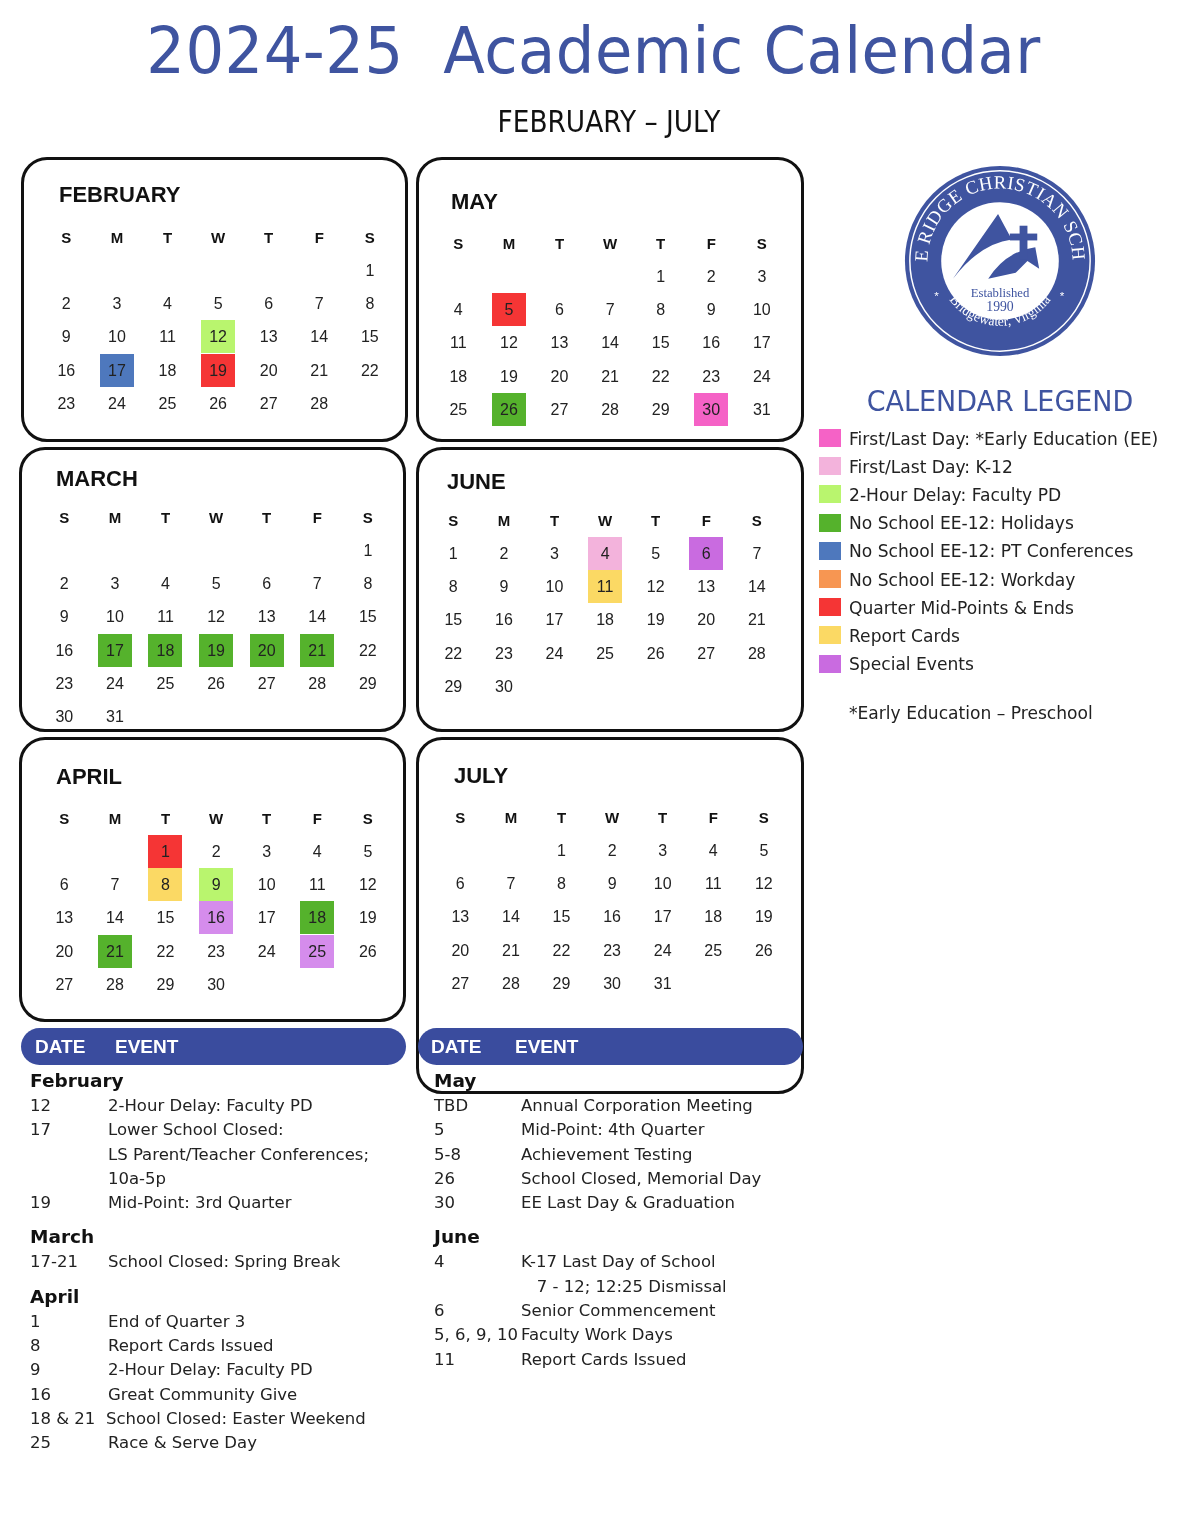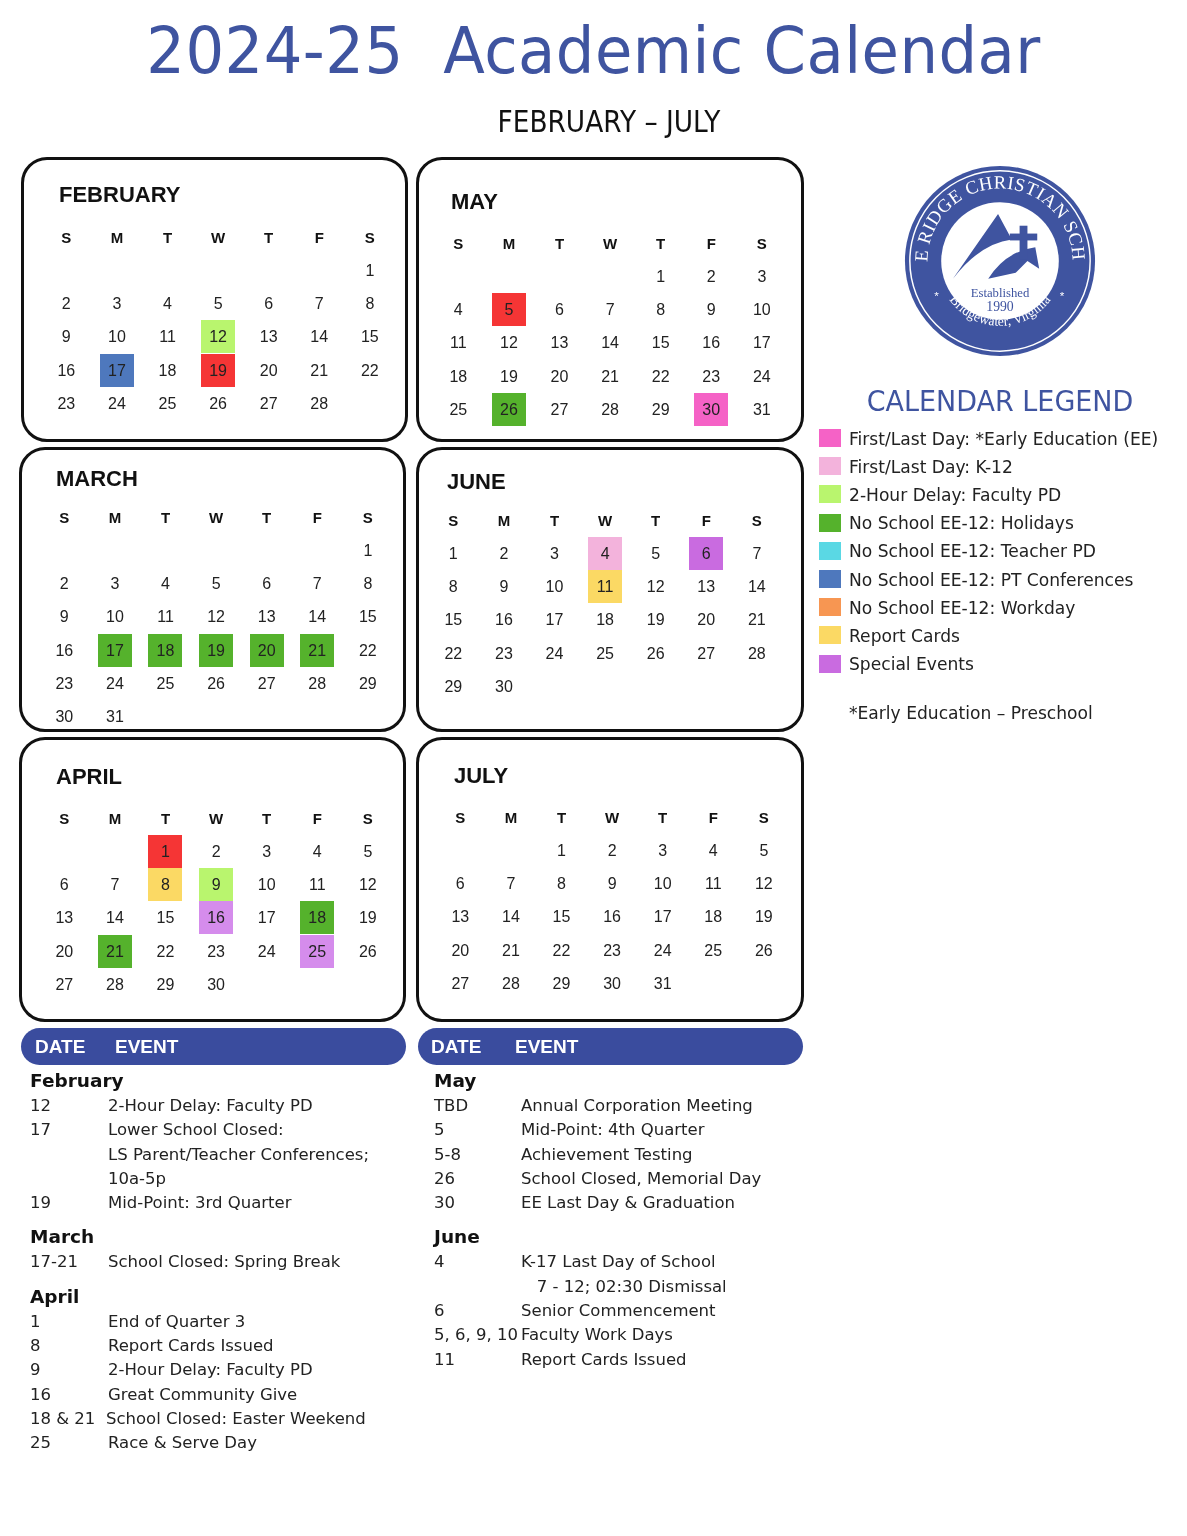--- a/index.html
+++ b/index.html
@@ -306,21 +306,21 @@
       <div class="day"><span class="num">24</span></div>
       <div class="day"><span class="num">25</span></div>
       <div class="day"><span class="num">26</span></div>
       <div class="day"><span class="num">27</span></div>
       <div class="day"><span class="num">28</span></div>
       <div class="day"><span class="num">29</span></div>
       <div class="day"><span class="num">30</span></div>
     </div>
 </div>
 
-<div class="month-card" style="left:416px; top:737px; width:388px; height:285px;">
+<div class="month-card" style="left:416px; top:737px; width:388px; height:357px;">
   <div class="month-name" style="left:35px; top:23px;">JULY</div>
   <div class="grid" style="left:16px; top:61px;">
       <div class="dow">S</div>
       <div class="dow">M</div>
       <div class="dow">T</div>
       <div class="dow">W</div>
       <div class="dow">T</div>
       <div class="dow">F</div>
       <div class="dow">S</div>
       <div class="day"></div>
@@ -397,30 +397,30 @@
     </div>
   <div class="legend-item">
       <span class="swatch" style="background: rgb(185, 245, 110);"></span>
       <span class="legend-label">2-Hour Delay: Faculty PD</span>
     </div>
   <div class="legend-item">
       <span class="swatch" style="background: rgb(85, 178, 44);"></span>
       <span class="legend-label">No School EE-12: Holidays</span>
     </div>
   <div class="legend-item">
-      <span class="swatch" style="background: rgb(90, 216, 228);"></span>
-      <span class="legend-label">No School EE-12: Teacher PD</span>
-    </div>
-  <div class="legend-item">
       <span class="swatch" style="background: rgb(78, 120, 189);"></span>
       <span class="legend-label">No School EE-12: PT Conferences</span>
     </div>
   <div class="legend-item">
       <span class="swatch" style="background: rgb(247, 150, 82);"></span>
       <span class="legend-label">No School EE-12: Workday</span>
+    </div>
+  <div class="legend-item">
+      <span class="swatch" style="background: rgb(245, 53, 53);"></span>
+      <span class="legend-label">Quarter Mid-Points &amp; Ends</span>
     </div>
   <div class="legend-item">
       <span class="swatch" style="background: rgb(251, 217, 100);"></span>
       <span class="legend-label">Report Cards</span>
     </div>
   <div class="legend-item">
       <span class="swatch" style="background: rgb(201, 107, 224);"></span>
       <span class="legend-label">Special Events</span>
     </div>
 </div>
@@ -513,21 +513,21 @@
       <span class="ev-text" style="left: 87px; white-space: pre;">EE Last Day &amp; Graduation</span>
     </div>
     <div class="ev-gap"></div>
     <div class="ev-month">June</div>
     <div class="ev-row">
       <span class="ev-date">4</span>
       <span class="ev-text" style="left: 87px; white-space: pre;">K-17 Last Day of School</span>
     </div>
     <div class="ev-row">
       <span class="ev-date"></span>
-      <span class="ev-text" style="left: 87px; white-space: pre;">   7 - 12; 02:30 Dismissal</span>
+      <span class="ev-text" style="left: 87px; white-space: pre;">   7 - 12; 12:25 Dismissal</span>
     </div>
     <div class="ev-row">
       <span class="ev-date">6</span>
       <span class="ev-text" style="left: 87px; white-space: pre;">Senior Commencement</span>
     </div>
     <div class="ev-row">
       <span class="ev-date">5, 6, 9, 10</span>
       <span class="ev-text" style="left: 87px; white-space: pre;">Faculty Work Days</span>
     </div>
     <div class="ev-row">

